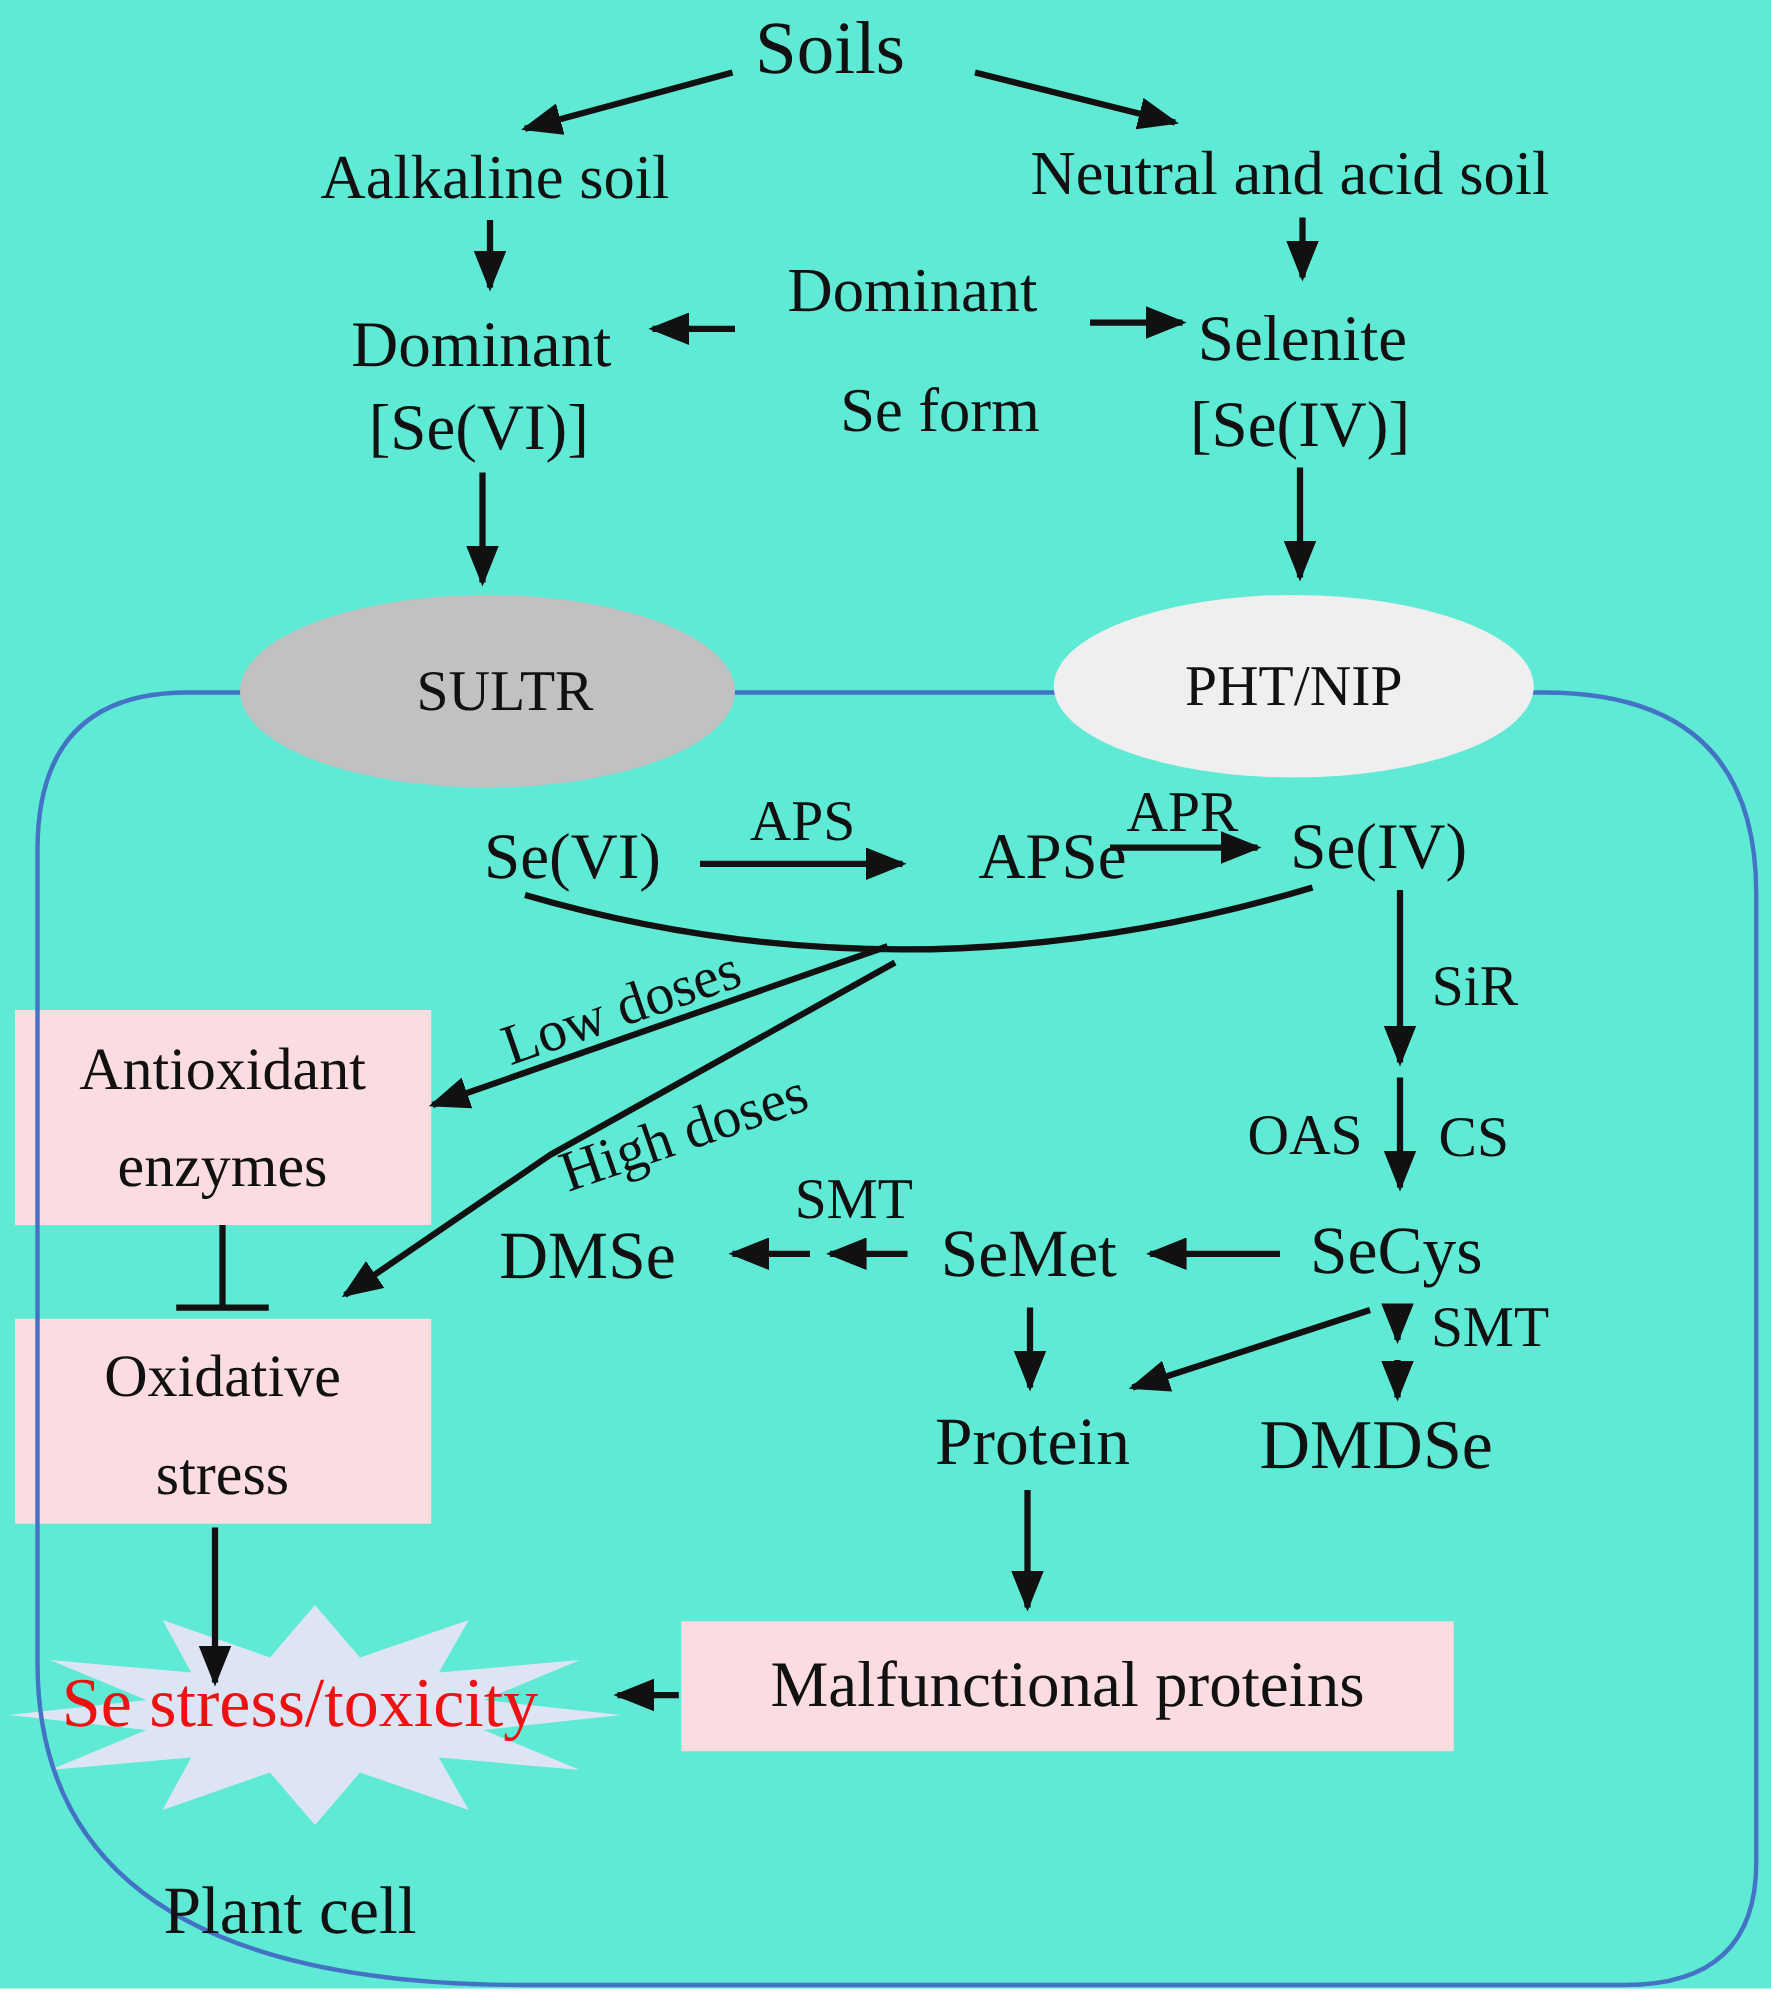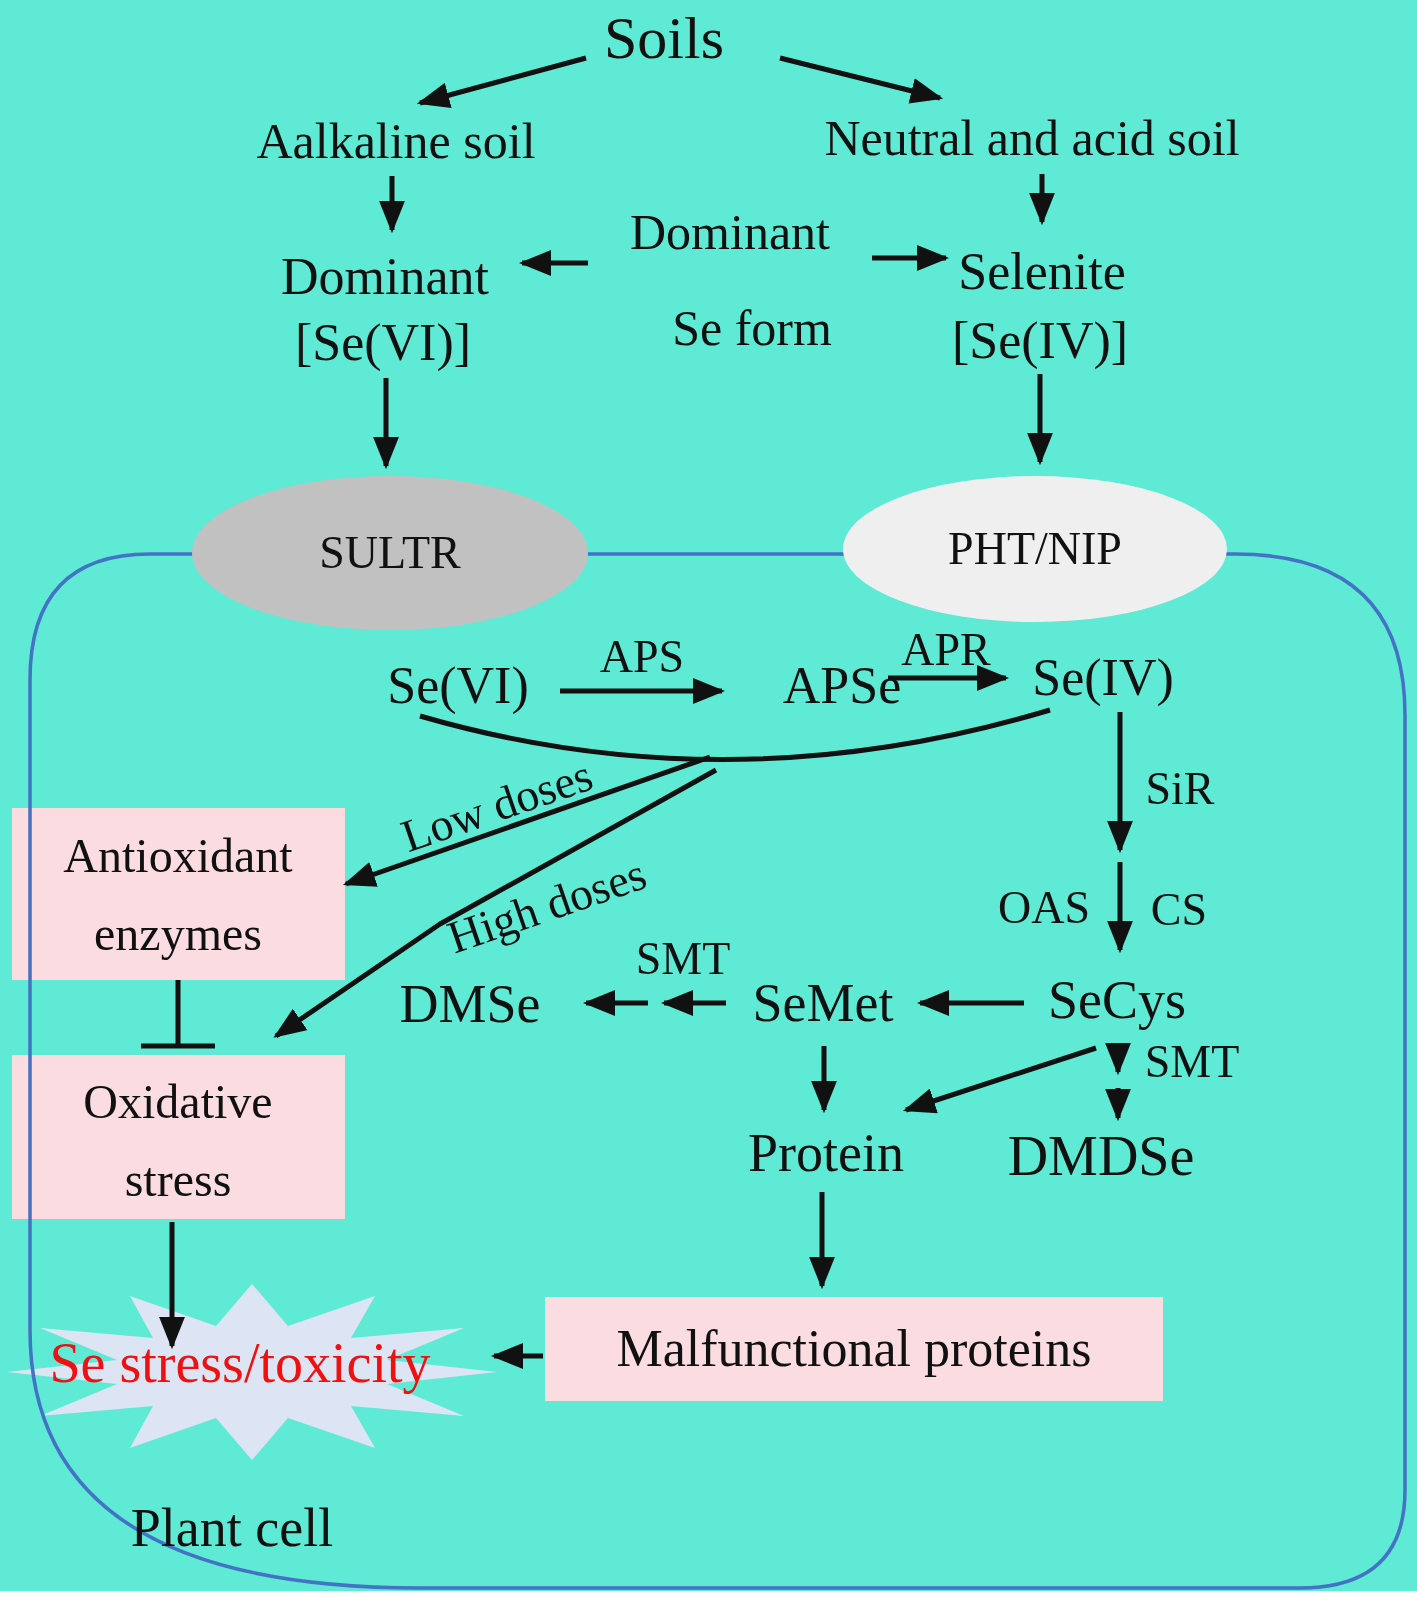--- a/index.html
+++ b/index.html
@@ -71,21 +71,21 @@
 
   <div class="lbl" style="left:664px;top:38px;font-size:60px;">Soils</div>
   <div class="lbl" style="left:396px;top:141px;font-size:50px;">Aalkaline soil</div>
   <div class="lbl" style="left:1032px;top:138px;font-size:50px;">Neutral and acid soil</div>
   <div class="lbl" style="left:730px;top:232px;font-size:50px;">Dominant</div>
   <div class="lbl" style="left:728px;top:328px;font-size:50px;margin-left:24px;">Se form</div>
   <div class="lbl" style="left:385px;top:277px;font-size:52px;">Dominant</div>
   <div class="lbl" style="left:383px;top:343px;font-size:52px;">[Se(VI)]</div>
   <div class="lbl" style="left:1042px;top:272px;font-size:52px;">Selenite</div>
   <div class="lbl" style="left:1040px;top:341px;font-size:52px;">[Se(IV)]</div>
-  <div class="lbl" style="left:390px;top:553px;font-size:46px;">SULTR</div>
+  <div class="lbl" style="left:404px;top:553px;font-size:46px;">SULTR</div>
   <div class="lbl" style="left:1035px;top:549px;font-size:46px;">PHT/NIP</div>
   <div class="lbl" style="left:458px;top:686px;font-size:52px;">Se(VI)</div>
   <div class="lbl" style="left:642px;top:657px;font-size:46px;">APS</div>
   <div class="lbl" style="left:800px;top:686px;font-size:52px;margin-left:42px;">APSe</div>
   <div class="lbl" style="left:946px;top:650px;font-size:46px;">APR</div>
   <div class="lbl" style="left:1103px;top:678px;font-size:52px;">Se(IV)</div>
   <div class="lbl" style="left:1180px;top:789px;font-size:46px;">SiR</div>
   <div class="lbl" style="left:1044px;top:908px;font-size:46px;">OAS</div>
   <div class="lbl" style="left:1167px;top:910px;font-size:46px;margin-left:12px;">CS</div>
   <div class="lbl rot" style="left:497px;top:806px;font-size:46px;">Low doses</div>

